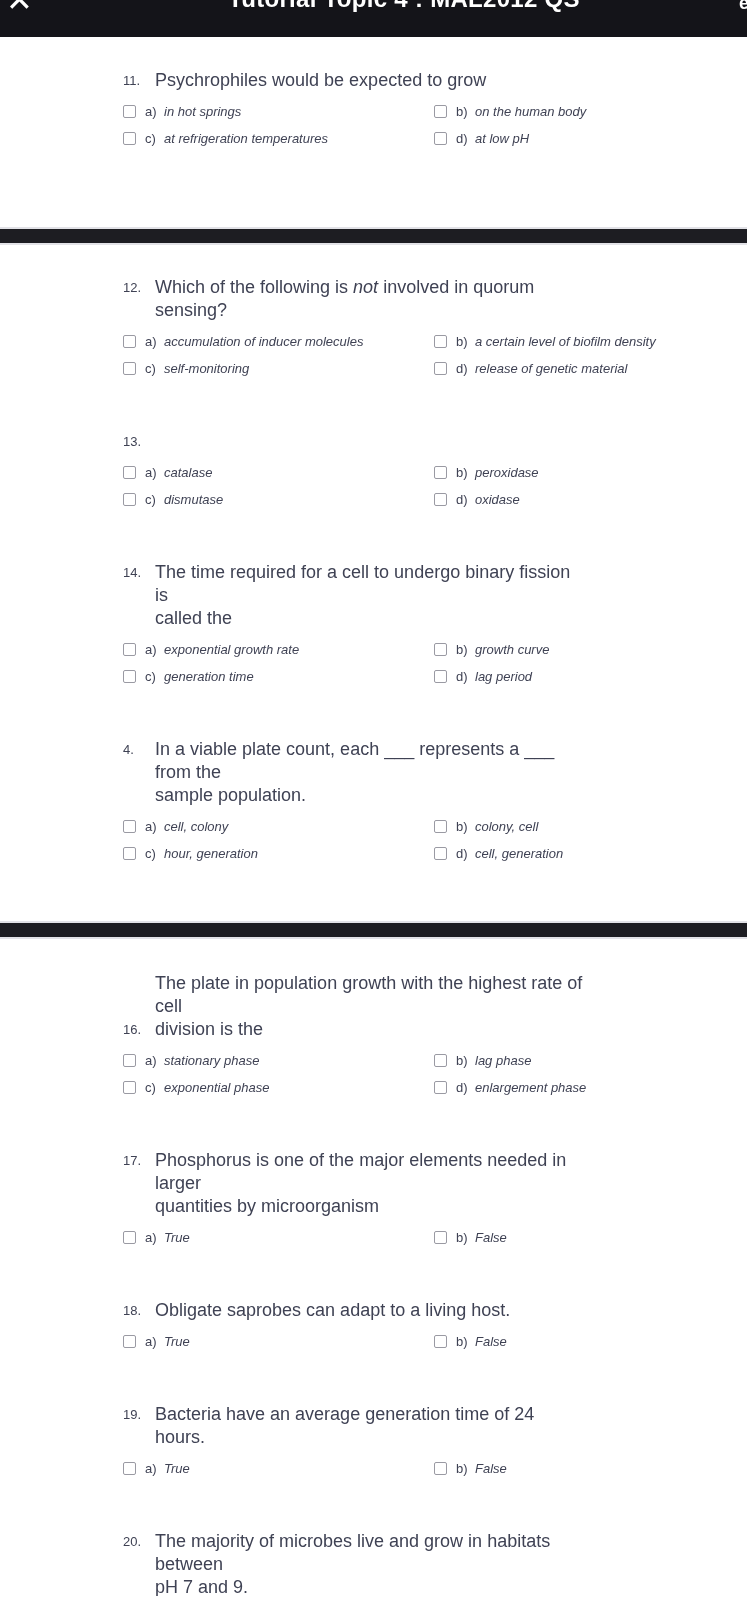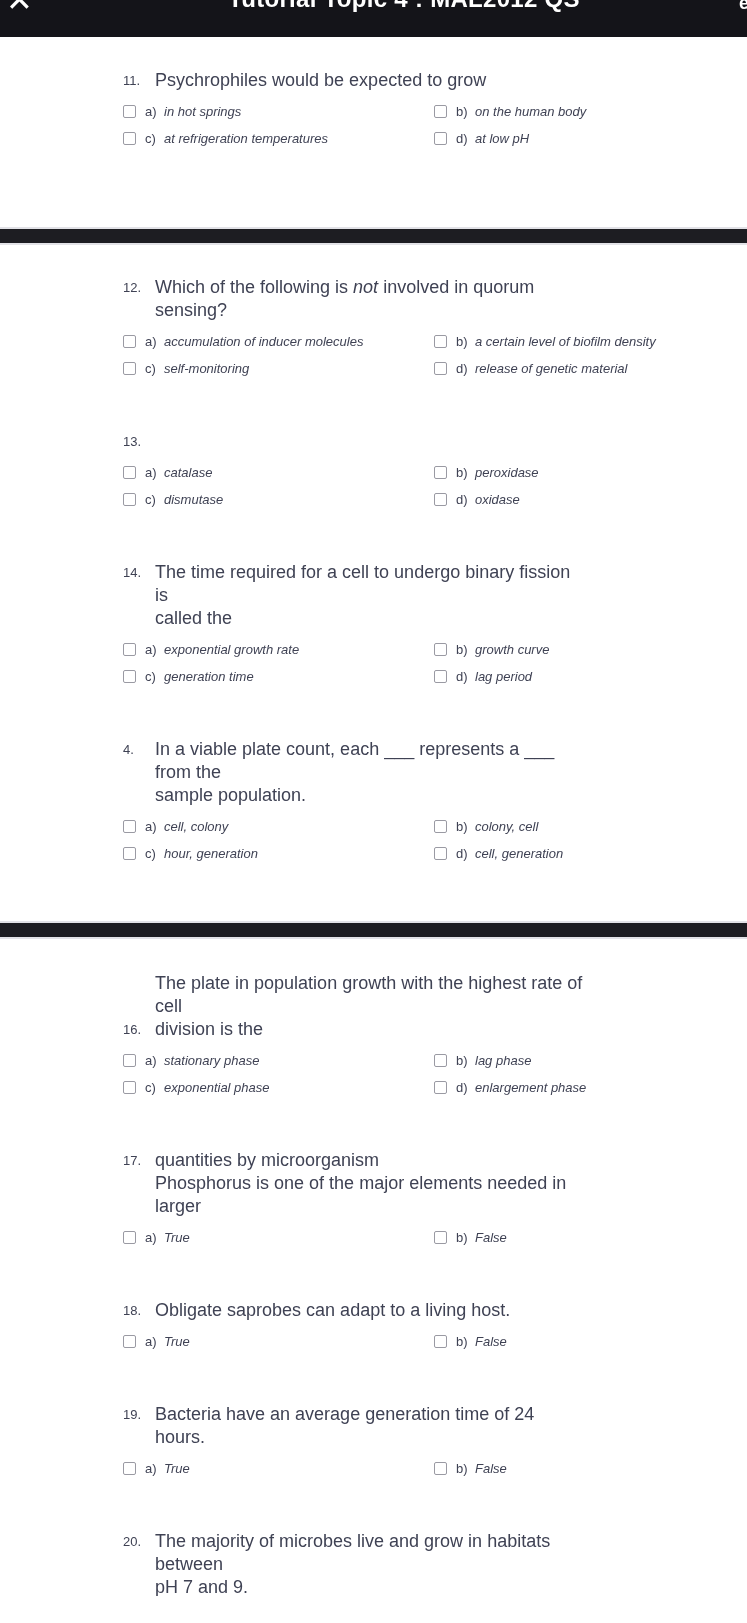--- a/index.html
+++ b/index.html
@@ -234,22 +234,22 @@
             <span class="cb"></span>
             <span class="letter">d)</span>
             <span class="opt-label">enlargement phase</span>
           </div>
         </div>
       </div>
       <div class="question">
         <div class="q-head">
           <span class="q-num">17.</span>
           <div class="q-lines">
+            <div class="q-line"><span>Phosphorus is one of the major elements needed in larger</span></div>
             <div class="q-line"><span>quantities by microorganism</span></div>
-            <div class="q-line"><span>Phosphorus is one of the major elements needed in larger</span></div>
           </div>
         </div>
         <div class="opts">
           <div class="opt">
             <span class="cb"></span>
             <span class="letter">a)</span>
             <span class="opt-label">True</span>
           </div>
           <div class="opt">
             <span class="cb"></span>

